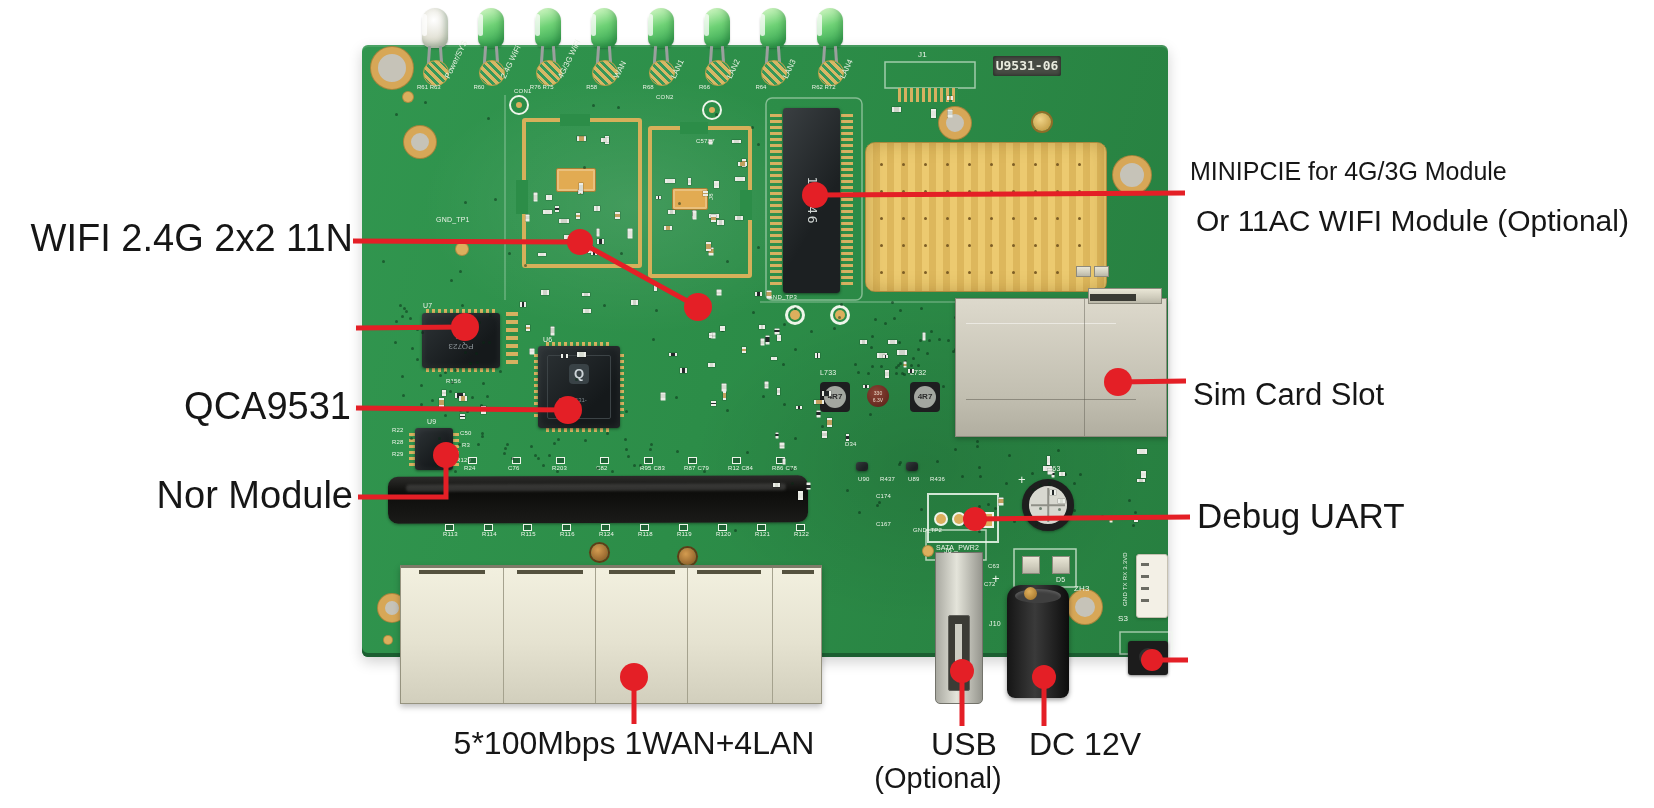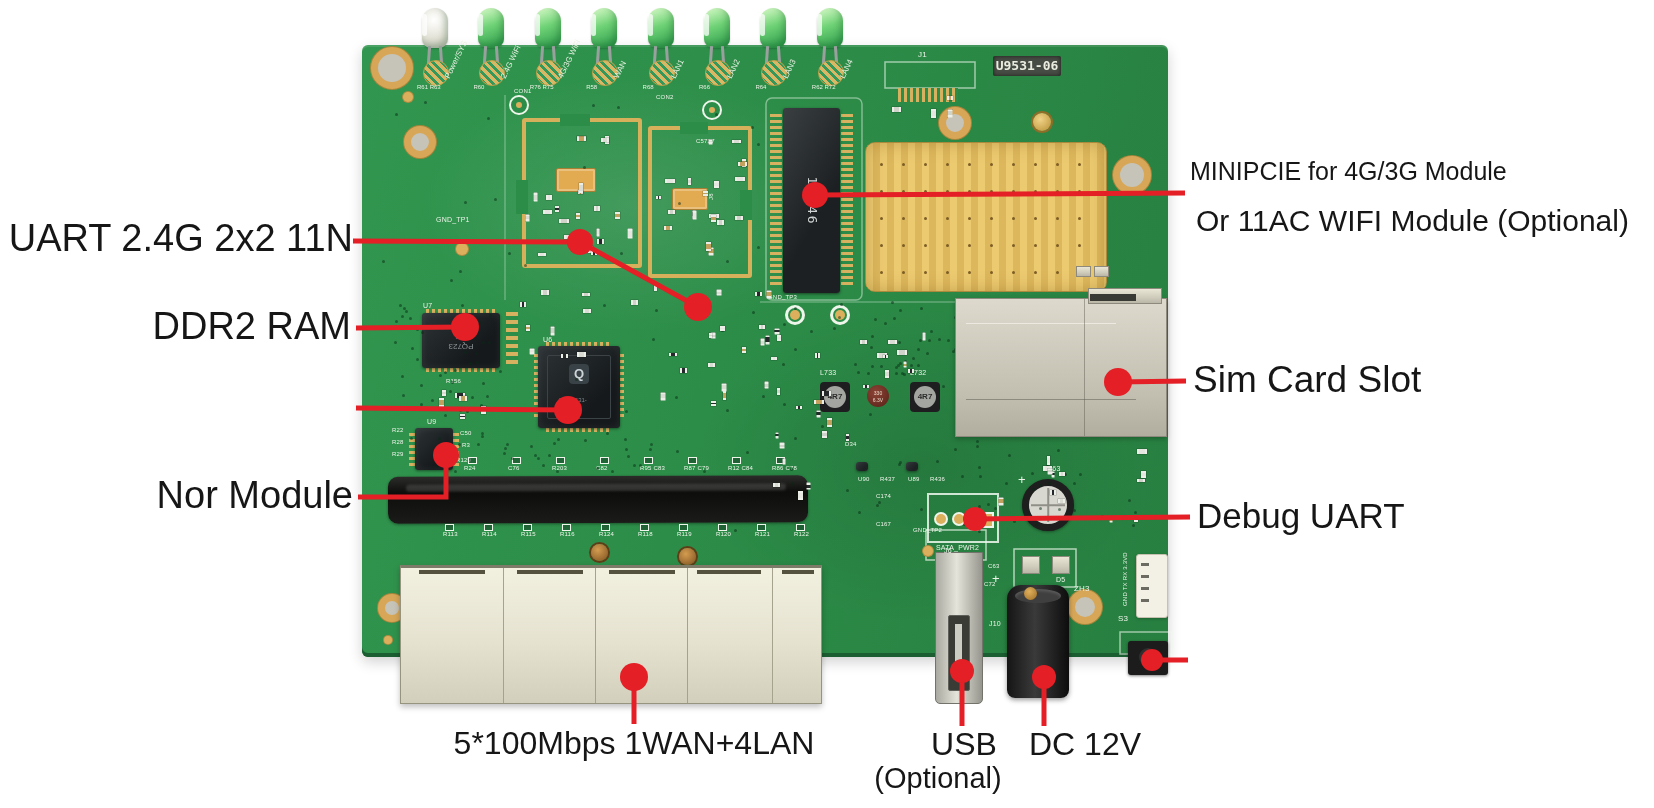--- a/index.html
+++ b/index.html
@@ -740,26 +740,26 @@
         <circle cx="815" cy="195" r="13"></circle>
       <circle cx="1118" cy="382" r="14"></circle>
         <circle cx="975" cy="519" r="12"></circle>
       <circle cx="1152" cy="660" r="11"></circle>
         <circle cx="634" cy="677" r="14"></circle>
       <circle cx="962" cy="671" r="12"></circle>
         <circle cx="1044" cy="677" r="12"></circle>
     </g>
   </svg>
 
-  <div class="ann leftcol" style="left:0;top:219px;width:353px;font-size:38px;">UART 2.4G 2x2 11N</div>
-  <div class="ann leftcol" style="left:0;top:307px;width:351px;font-size:38px;">DDR2 RAM</div>
+  <div class="ann leftcol" style="left:0;top:219px;width:353px;font-size:38px;">WIFI 2.4G 2x2 11N</div>
+  <div class="ann leftcol" style="left:0;top:387px;width:351px;font-size:38px;">QCA9531</div>
   <div class="ann leftcol" style="left:0;top:476px;width:353px;font-size:38px;">Nor Module</div>
 
   <div class="ann right" style="left:1190px;top:159px;font-size:25px;">MINIPCIE for 4G/3G Module</div>
   <div class="ann right" style="left:1196px;top:206px;font-size:30px;">Or 11AC WIFI Module (Optional)</div>
-  <div class="ann right" style="left:1193px;top:361px;font-size:37px;">Sim Card Slot</div>
+  <div class="ann right" style="left:1193px;top:379px;font-size:31px;">Sim Card Slot</div>
   <div class="ann right" style="left:1197px;top:498px;font-size:35px;">Debug UART</div>
 
   <div class="ann" style="left:434px;top:727px;width:400px;text-align:center;font-size:32px;">5*100Mbps 1WAN+4LAN</div>
   <div class="ann" style="left:914px;top:728px;width:100px;text-align:center;font-size:32px;">USB</div>
   <div class="ann" style="left:858px;top:764px;width:160px;text-align:center;font-size:29px;">(Optional)</div>
   <div class="ann" style="left:1010px;top:728px;width:150px;text-align:center;font-size:32px;">DC 12V</div>
 </div>
 
 </body></html>

